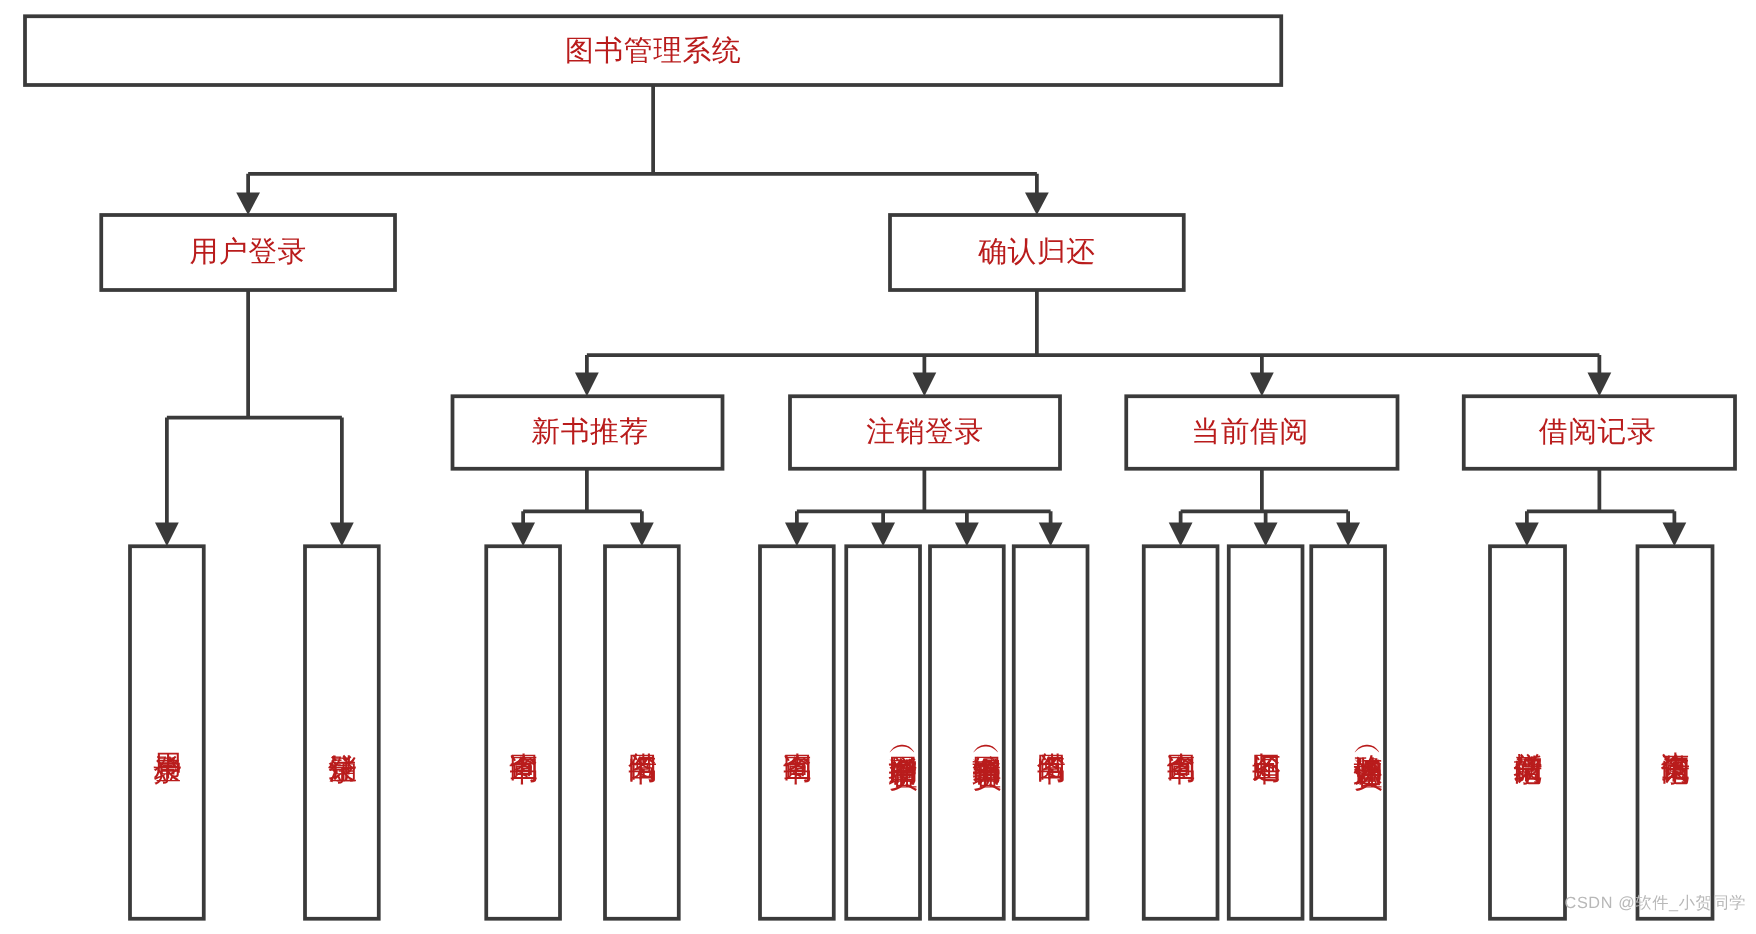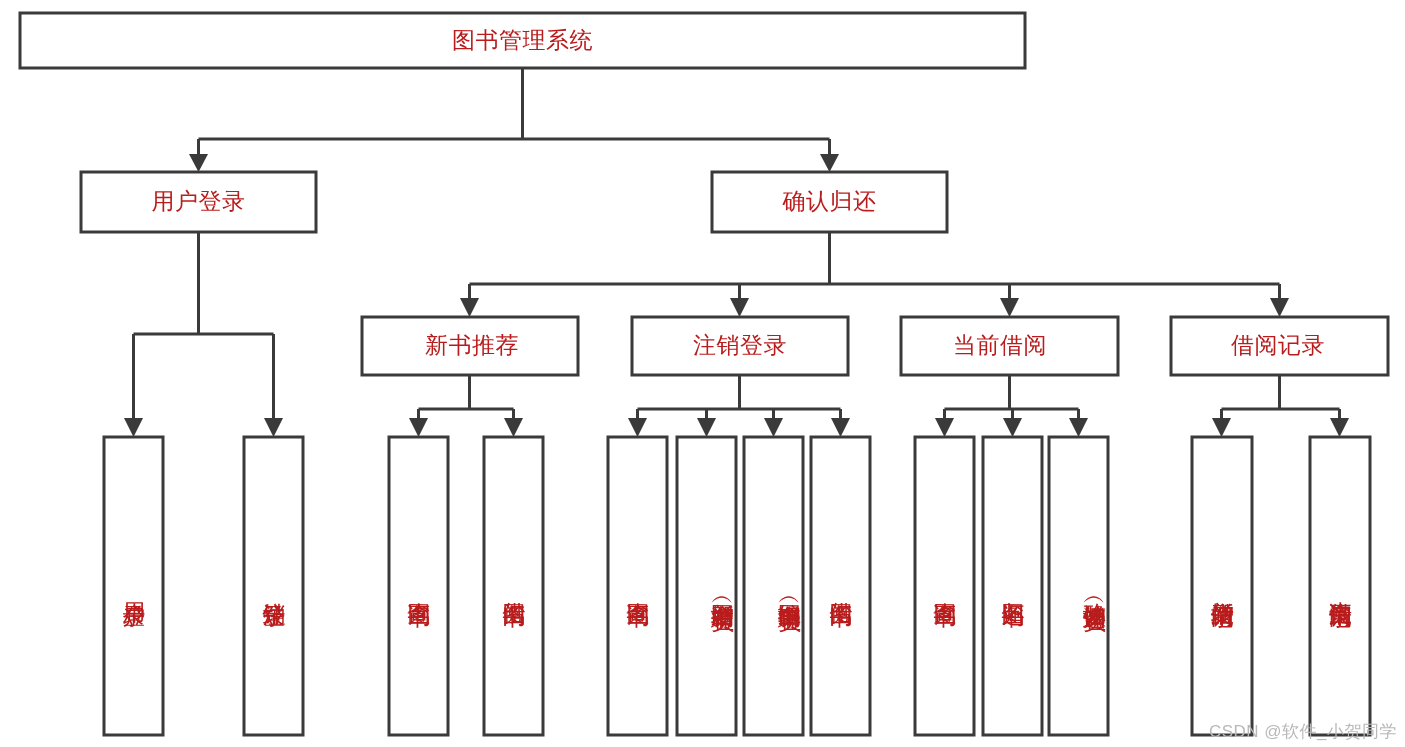--- a/index.html
+++ b/index.html
@@ -64,22 +64,22 @@
     align-items: flex-start;
     padding-top: 6px;
   }
   .node-label.vertical.centered {
     align-items: center;
     padding-top: 0;
   }
   .watermark {
     position: absolute;
     right: 8px;
-    bottom: 4px;
-    font-size: 17px;
+    bottom: 16px;
+    font-size: 13px;
     color: #b8b8b8;
     font-family: "Liberation Sans", "DejaVu Sans", sans-serif;
     letter-spacing: 0.5px;
     white-space: nowrap;
     margin-top: 30px;
   }
 </style>
 </head>
 <body>
 

